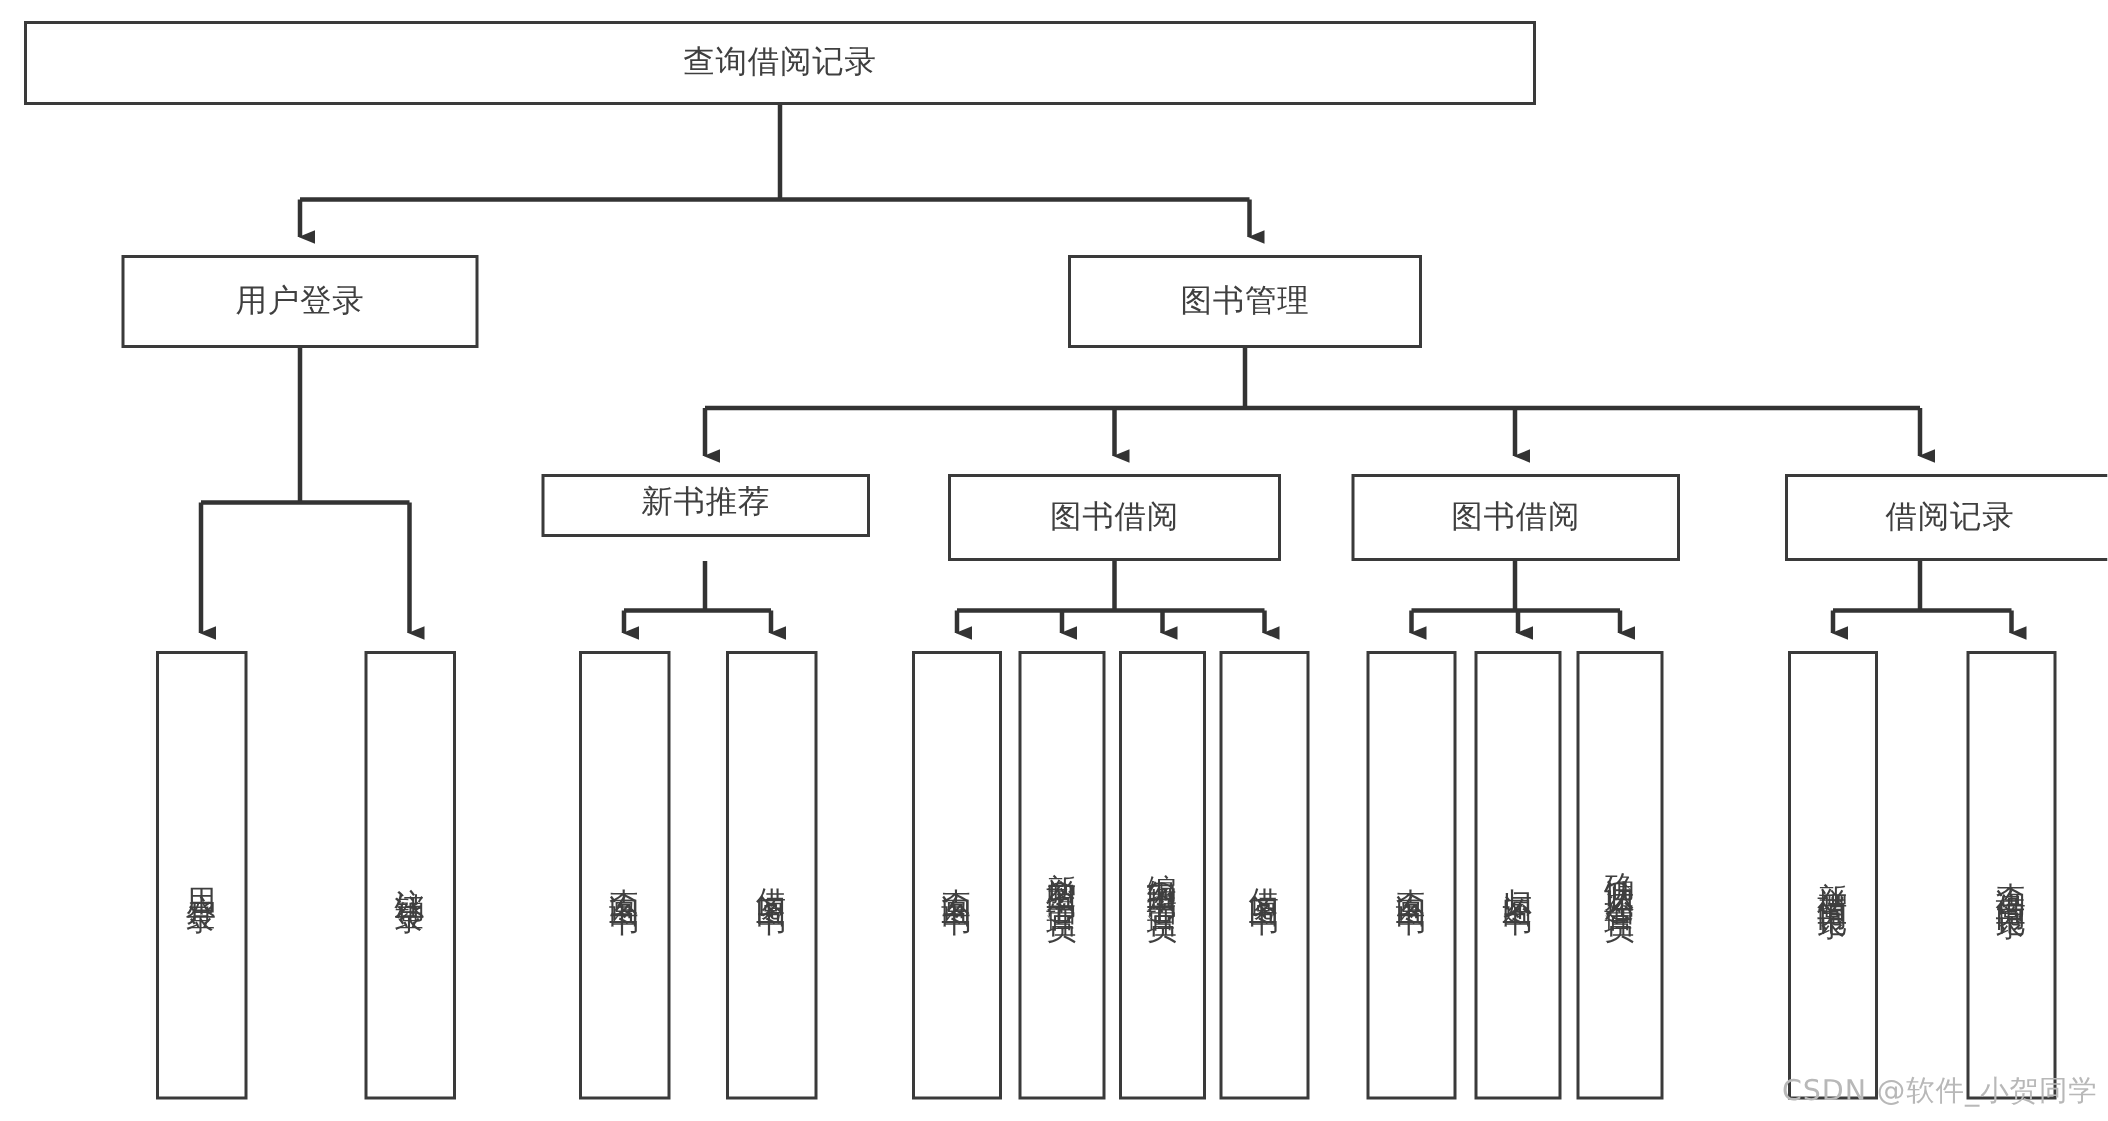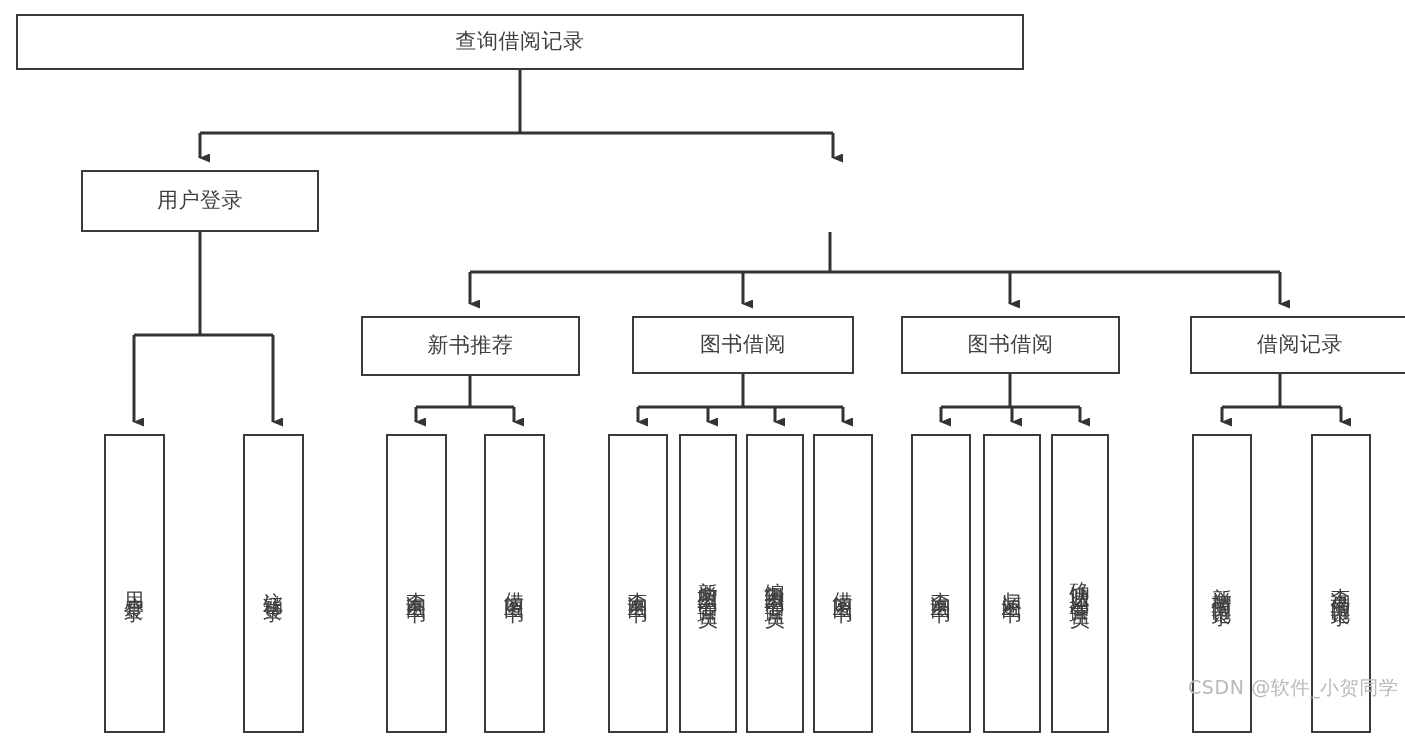--- a/index.html
+++ b/index.html
@@ -115,22 +115,25 @@
     </g>
   </svg>
 
   <div class="node horiz" id="node-root" style="left: 16px; top: 14px; width: 1008px; height: 56px;">
     <span>查询借阅记录</span>
   </div>
 
   <div class="node horiz" id="node-l2-0" style="left: 81px; top: 170px; width: 238px; height: 62px;">
     <span>用户登录</span>
   </div>
+  <div class="node horiz" id="node-l2-1" style="left: 712px; top: 170px; width: 236px; height: 62px;">
+    <span>图书管理</span>
+  </div>
 
-  <div class="node horiz" id="node-l3-0" style="left: 361px; top: 316px; width: 219px; height: 60px;">
+  <div class="node horiz" id="node-l3-0" style="left: 361px; top: 316px; width: 219px; height: 42px; font-family: Liberation Mono, monospace;">
     <span>新书推荐</span>
   </div>
   <div class="node horiz" id="node-l3-1" style="left: 632px; top: 316px; width: 222px; height: 58px;">
     <span>图书借阅</span>
   </div>
   <div class="node horiz" id="node-l3-2" style="left: 901px; top: 316px; width: 219px; height: 58px;">
     <span>图书借阅</span>
   </div>
   <div class="node horiz" id="node-l3-3" style="left: 1170px; top: 316px; width: 220px; height: 58px; margin-left: 20px;">
     <span>借阅记录</span>
@@ -169,15 +172,15 @@
   <div class="node vert" id="node-leaf-10" style="left: 1051px; top: 434px; width: 58px; height: 299px;">
     <span class="vtext">确认归还（管理员）</span>
   </div>
   <div class="node vert" id="node-leaf-11" style="left: 1192px; top: 434px; width: 60px; height: 299px;">
     <span class="vtext">新增借阅记录</span>
   </div>
   <div class="node vert" id="node-leaf-12" style="left: 1311px; top: 434px; width: 60px; height: 299px;">
     <span class="vtext">查询借阅记录</span>
   </div>
 
-  <div class="watermark" id="watermark" style="left: 1188px; top: 675px;">CSDN @软件_小贺同学</div>
+  <div class="watermark" id="watermark" style="left: 1188px; top: 714px;">CSDN @软件_小贺同学</div>
 
 </div>
 
 </body></html>

